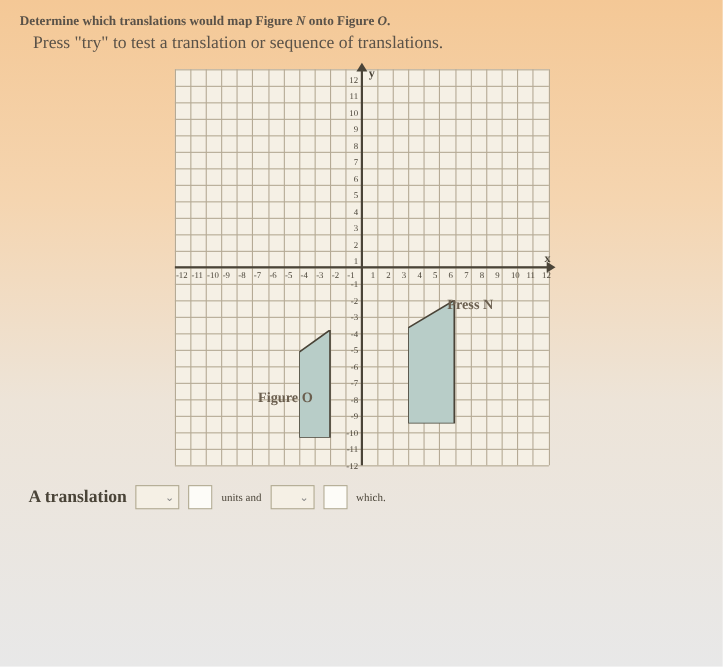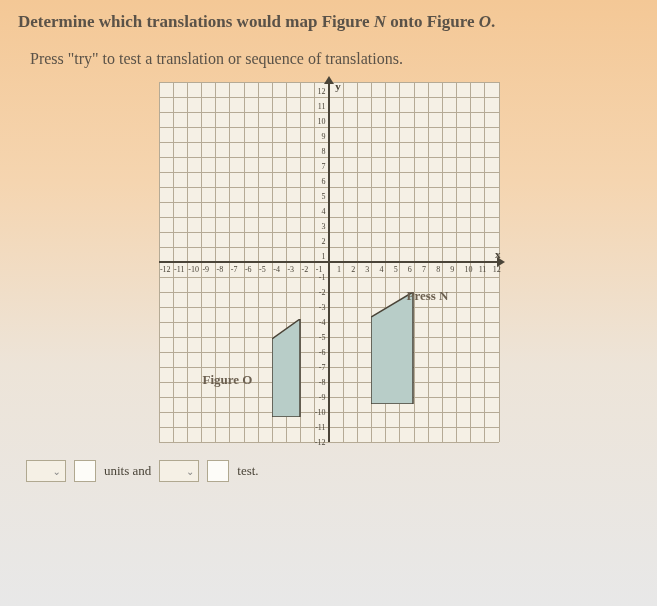--- a/index.html
+++ b/index.html
@@ -1,38 +1,38 @@
 <!DOCTYPE html>
 <html><head>
 <meta charset="utf-8">
 <style>
 *{margin:0;padding:0;box-sizing:border-box}
 body{font-family:Georgia,serif;width:657px;height:606px;background:linear-gradient(to bottom,#f4c896 0%,#f5d5b0 30%,#ede4d8 60%,#e8e8e8 100%);padding:12px 18px;overflow:hidden}
-.question-line{color:#5a5248;font-size:17px;font-weight:bold;margin-bottom:18px}
+.question-line{color:#5a5248;font-size:12px;font-weight:bold;margin-bottom:4px}
 .instruction-line{color:#5a5248;font-size:16px;margin-bottom:14px;margin-left:12px}
 .italic{font-style:italic}
 .graph-container{display:flex;justify-content:center;margin-bottom:18px}
 .graph-box{position:relative;width:340px;height:360px;background:#f5f0e5}
 .grid-bg{position:absolute;inset:0}
 .grid-line{position:absolute;background:#b5aa95}
 .axis{position:absolute;background:#4a4438}
 .axis-x{left:0;right:0;top:50%;height:2px;transform:translateY(-50%)}
 .axis-y{top:0;bottom:0;left:50%;width:2px;transform:translateX(-50%)}
 .arrow{position:absolute;width:0;height:0}
 .arrow-r{right:-6px;top:50%;transform:translateY(-50%);border-left:8px solid #4a4438;border-top:5px solid transparent;border-bottom:5px solid transparent}
 .arrow-u{left:50%;top:-6px;transform:translateX(-50%);border-bottom:8px solid #4a4438;border-left:5px solid transparent;border-right:5px solid transparent}
 .tick-label{position:absolute;font-size:8px;color:#4a4438;font-family:Liberation Serif, serif}
 .figure{position:absolute}
 .figure svg{display:block}
 .fig-label{position:absolute;font-size:13px;color:#6b5f4f;font-weight:bold;font-family:Georgia,serif}
 .answer-row{display:flex;align-items:center;gap:8px;margin-left:8px;margin-top:10px}
 .answer-label{font-size:16px;color:#4a4438;font-weight:bold}
 .dropdown{display:inline-flex;align-items:center;justify-content:flex-end;border:1px solid #b0a890;background:#f5f0e5;width:40px;height:22px;padding-right:4px;font-size:10px;color:#888}
 .input-box{display:inline-block;border:1px solid #b0a890;background:#fdfcf8;width:22px;height:22px}
-.text-part{font-size:13px;color:#4a4438}
+.text-part{font-size:10px;color:#4a4438}
 </style>
 </head>
 <body>
 
 <div class="question-line">
   <span>Determine which translations would map Figure </span><span class="italic">N</span><span> onto Figure </span><span class="italic">O</span><span>.</span>
 </div>
 
 <div class="instruction-line">
   <span>Press "try" to test a translation or sequence of translations.</span>
@@ -155,31 +155,32 @@
         <span class="tick-label" style="top: 183px; left: 306px;">10</span>
         <span class="tick-label" style="top: 183px; left: 320.167px;">11</span>
         <span class="tick-label" style="top: 183px; left: 334.333px;">12</span>
       </div>
 
     <div class="figure" style="left:113px;top:237px">
       <svg width="42" height="98">
         <polygon points="0,20 28,0 28,98 0,98" fill="#b8cdc8" stroke="#4a4438" stroke-width="1.5"></polygon>
       </svg>
     </div>
-    <div class="fig-label" style="left:44px;top:290px">Figure O</div>
+    <div class="fig-label" style="left:76px;top:290px">Figure O</div>
 
     <div class="figure" style="left:212px;top:210px">
       <svg width="50" height="112">
         <polygon points="0,25 42,0 42,112 0,112" fill="#b8cdc8" stroke="#4a4438" stroke-width="1.5"></polygon>
       </svg>
     </div>
     <div class="fig-label" style="left:248px;top:206px">Press N</div>
   </div>
 </div>
 
 <div class="answer-row">
+  <span class="answer-label">A translation</span>
   <span class="dropdown">⌄</span>
   <span class="input-box"></span>
   <span class="text-part">units and</span>
   <span class="dropdown">⌄</span>
   <span class="input-box"></span>
-  <span class="text-part">test.</span>
+  <span class="text-part">which.</span>
 </div>
 
 </body></html>

